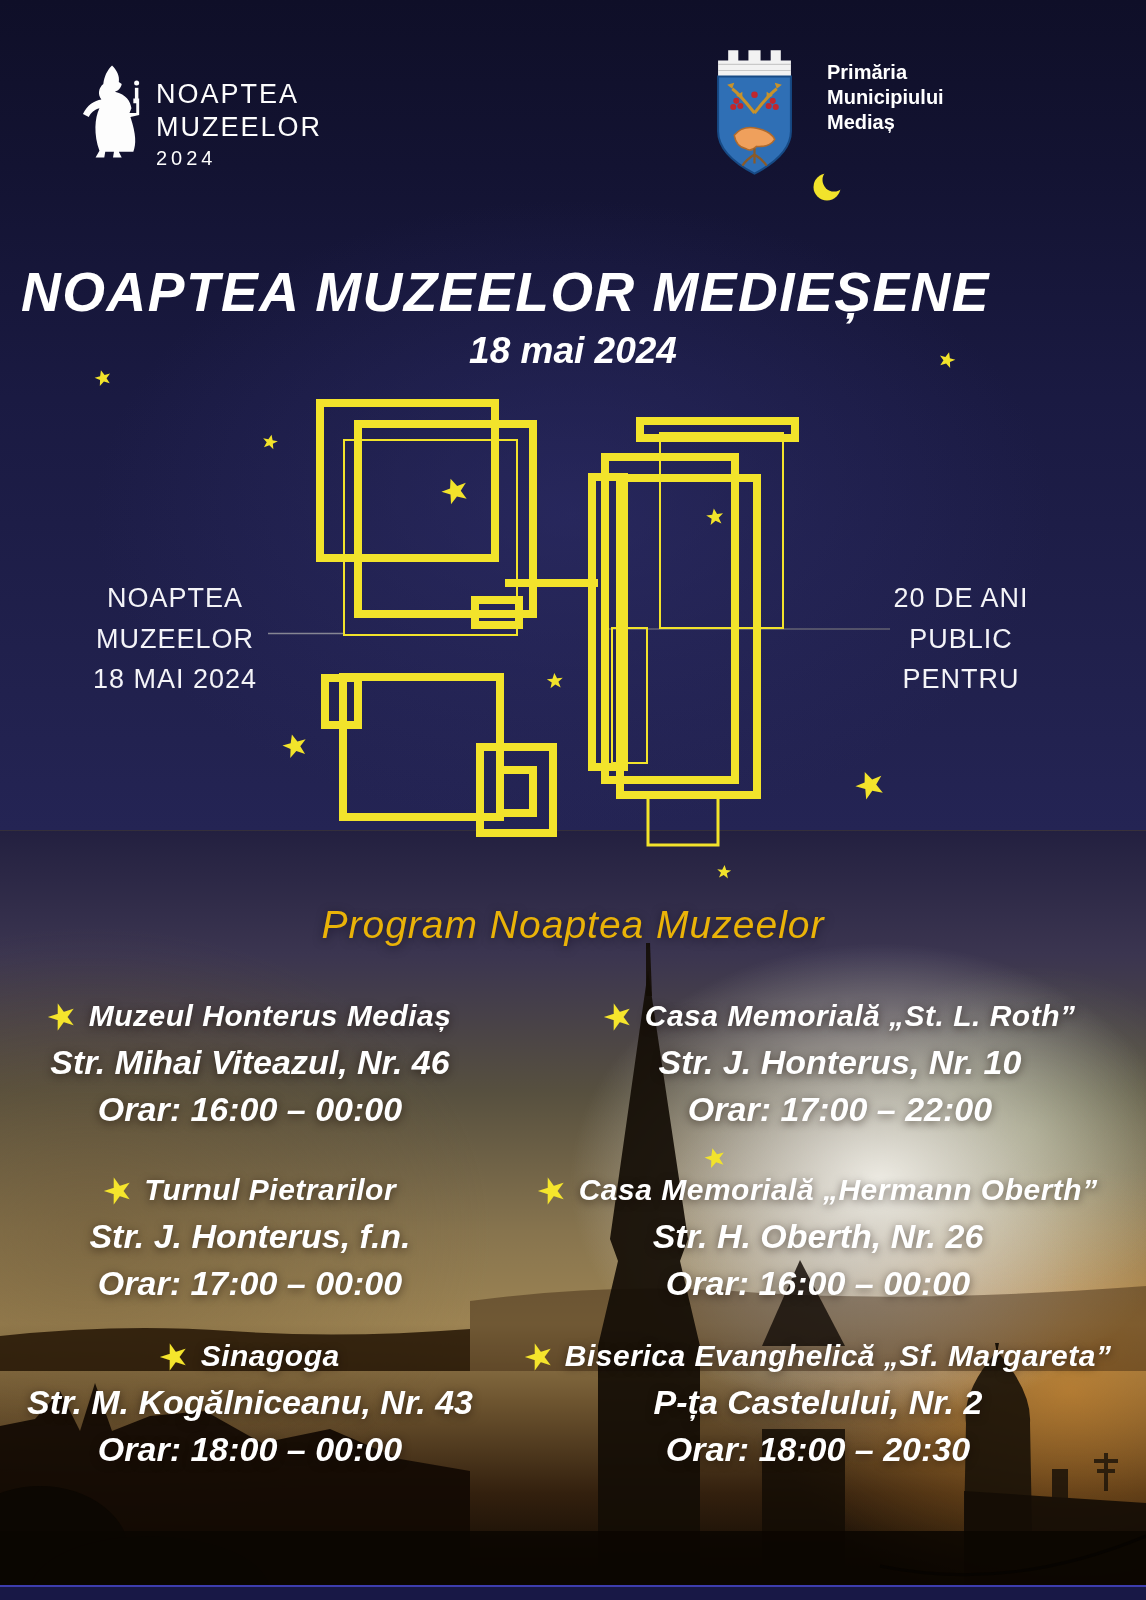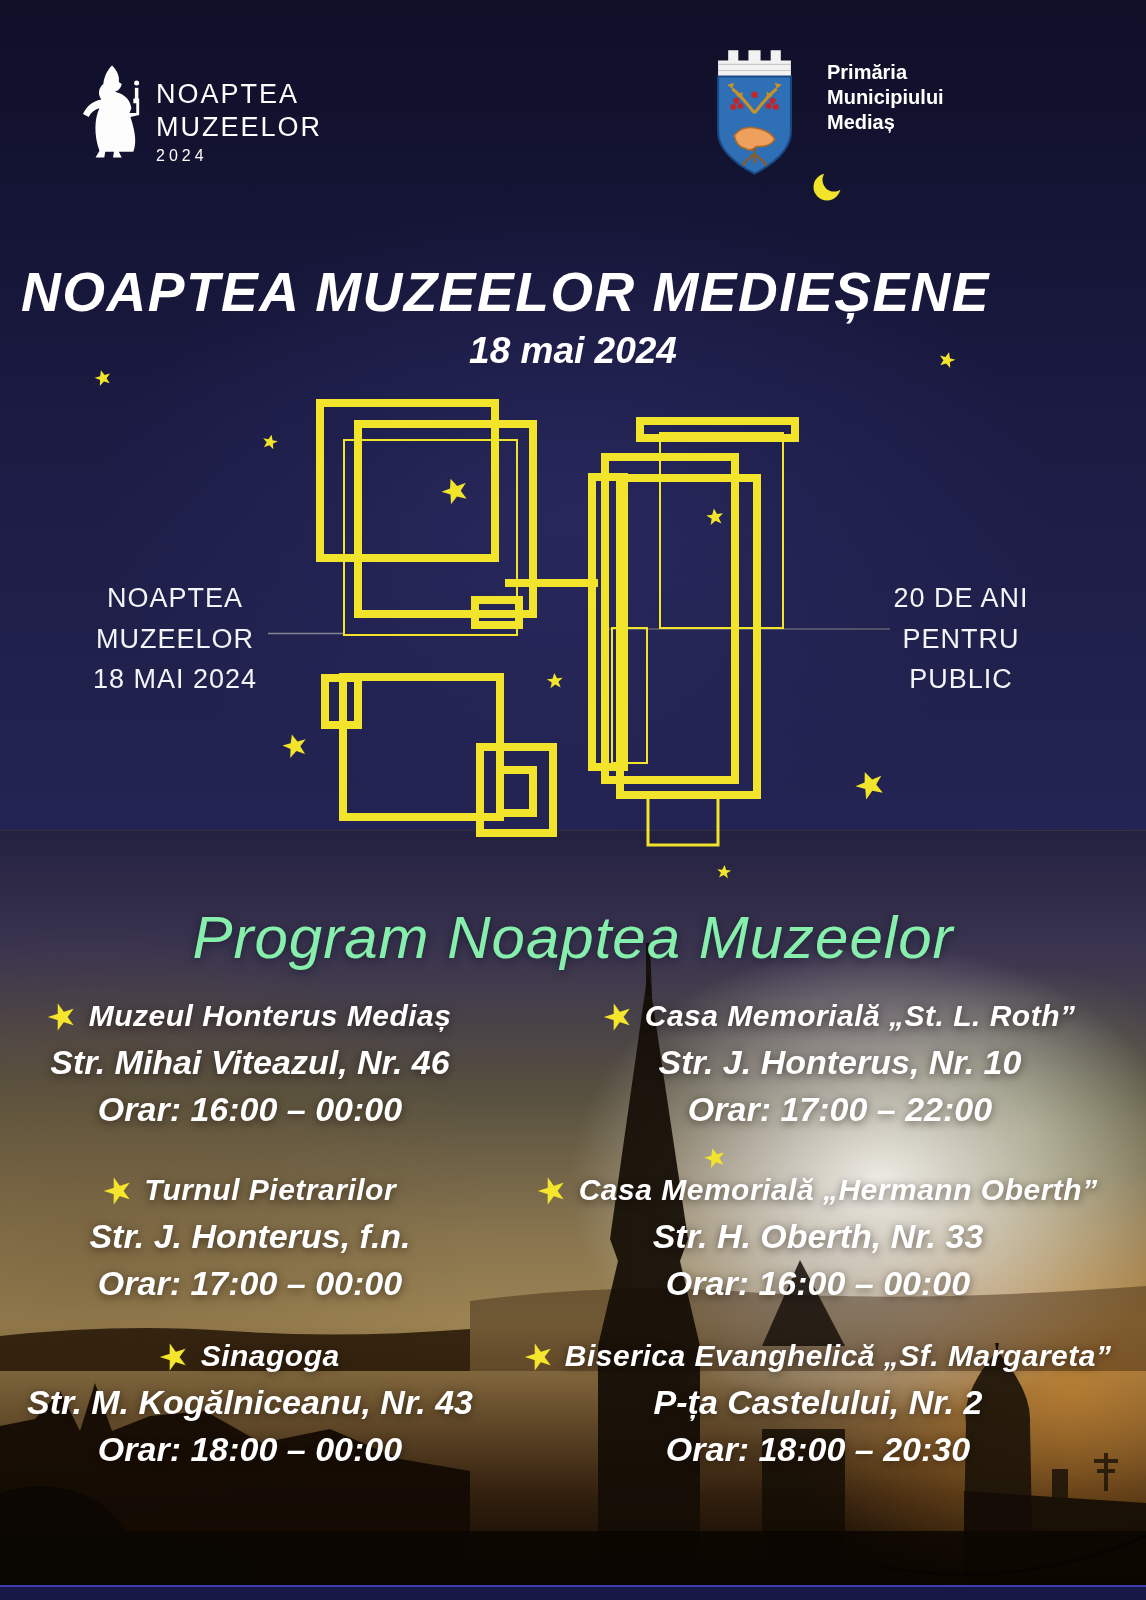--- a/index.html
+++ b/index.html
@@ -31,36 +31,36 @@
     position:absolute;left:0;bottom:0;width:100%;height:13px;
     background:#181846;border-top:2px solid #3d3dae;z-index:6;
   }
   
   .silhouette-svg{position:absolute;left:0;top:0;pointer-events:none;}
   .decor-svg{position:absolute;left:0;top:0;z-index:2;pointer-events:none;}
   
   .logo-left{position:absolute;left:82px;top:64px;display:flex;align-items:flex-start;z-index:3;}
   .logo-text{margin-left:12px;margin-top:14px;}
   .logo-line{font-size:27px;font-weight:400;letter-spacing:2px;line-height:1.22;color:#fdfdfd;}
-  .logo-year{font-size:16px;font-weight:400;letter-spacing:4px;margin-top:3px;color:#fdfdfd;}
+  .logo-year{font-size:20px;font-weight:400;letter-spacing:4px;margin-top:3px;color:#fdfdfd;}
   .city-hall{position:absolute;left:712px;top:50px;display:flex;z-index:3;}
   .city-hall-text{margin-left:30px;margin-top:10px;font-size:20px;font-weight:700;line-height:1.24;}
   
   .main-title{position:absolute;left:0;top:260px;width:100%;text-align:left;z-index:3;
     font-size:55px;font-weight:700;font-style:italic;letter-spacing:1.5px;white-space:nowrap;padding-left:21px;}
   .main-date{position:absolute;left:0;top:330px;width:100%;text-align:center;z-index:3;
     font-size:37px;font-weight:700;font-style:italic;}
   
   .side-label{position:absolute;top:578px;width:270px;text-align:center;z-index:3;
     font-size:27px;font-weight:400;line-height:1.5;letter-spacing:1px;color:#f4f4f8;}
   .side-label.left{left:40px;}
   .side-label.right{left:826px;}
   
   .program-heading{position:absolute;left:0;top:903px;width:100%;text-align:center;z-index:4;
-    font-size:60px;font-style:italic;font-weight:400;color:#86efac;letter-spacing:1px;
+    font-size:39px;font-style:italic;font-weight:400;color:#eab308;letter-spacing:1px;
     text-shadow:0 2px 10px rgba(10,5,25,.5);}
   .entry{position:absolute;text-align:center;z-index:4;text-shadow:0 2px 8px rgba(20,10,0,.55);}
   .entry-name{font-size:30px;font-weight:700;font-style:italic;letter-spacing:.5px;}
   .entry-addr,.entry-hours{font-size:34px;font-weight:700;font-style:italic;margin-top:8px;}
   .star-bullet{display:inline-block;font-style:normal;color:#F5E52C;transform:rotate(-18deg);
     font-size:31px;margin-right:12px;vertical-align:-1px;text-shadow:none;}
   .e1{left:10px; top:998px; width:480px;}
   .e2{left:560px;top:998px; width:560px;}
   .e3{left:10px; top:1172px;width:480px;}
   .e4{left:500px;top:1172px;width:636px;}
@@ -198,22 +198,22 @@
   <div class="main-title">NOAPTEA MUZEELOR MEDIEȘENE</div>
   <div class="main-date">18 mai 2024</div>
 
   <div class="side-label left">
     <div>NOAPTEA</div>
     <div>MUZEELOR</div>
     <div>18 MAI 2024</div>
   </div>
   <div class="side-label right">
     <div>20 DE ANI</div>
+    <div>PUBLIC</div>
     <div>PENTRU</div>
-    <div>PUBLIC</div>
   </div>
 
   <div class="program-heading">Program Noaptea Muzeelor</div>
 
   <div class="entry e1">
     <div class="entry-name"><span class="star-bullet">★</span><span>Muzeul Honterus Mediaș</span></div>
     <div class="entry-addr">Str. Mihai Viteazul, Nr. 46</div>
     <div class="entry-hours">Orar: 16:00 – 00:00</div>
   </div>
 
@@ -224,21 +224,21 @@
   </div>
 
   <div class="entry e3">
     <div class="entry-name"><span class="star-bullet">★</span><span>Turnul Pietrarilor</span></div>
     <div class="entry-addr">Str. J. Honterus, f.n.</div>
     <div class="entry-hours">Orar: 17:00 – 00:00</div>
   </div>
 
   <div class="entry e4">
     <div class="entry-name"><span class="star-bullet">★</span><span>Casa Memorială „Hermann Oberth”</span></div>
-    <div class="entry-addr">Str. H. Oberth, Nr. 33</div>
+    <div class="entry-addr">Str. H. Oberth, Nr. 26</div>
     <div class="entry-hours">Orar: 16:00 – 00:00</div>
   </div>
 
   <div class="entry e5">
     <div class="entry-name"><span class="star-bullet">★</span><span>Sinagoga</span></div>
     <div class="entry-addr">Str. M. Kogălniceanu, Nr. 43</div>
     <div class="entry-hours">Orar: 18:00 – 00:00</div>
   </div>
 
   <div class="entry e6">

